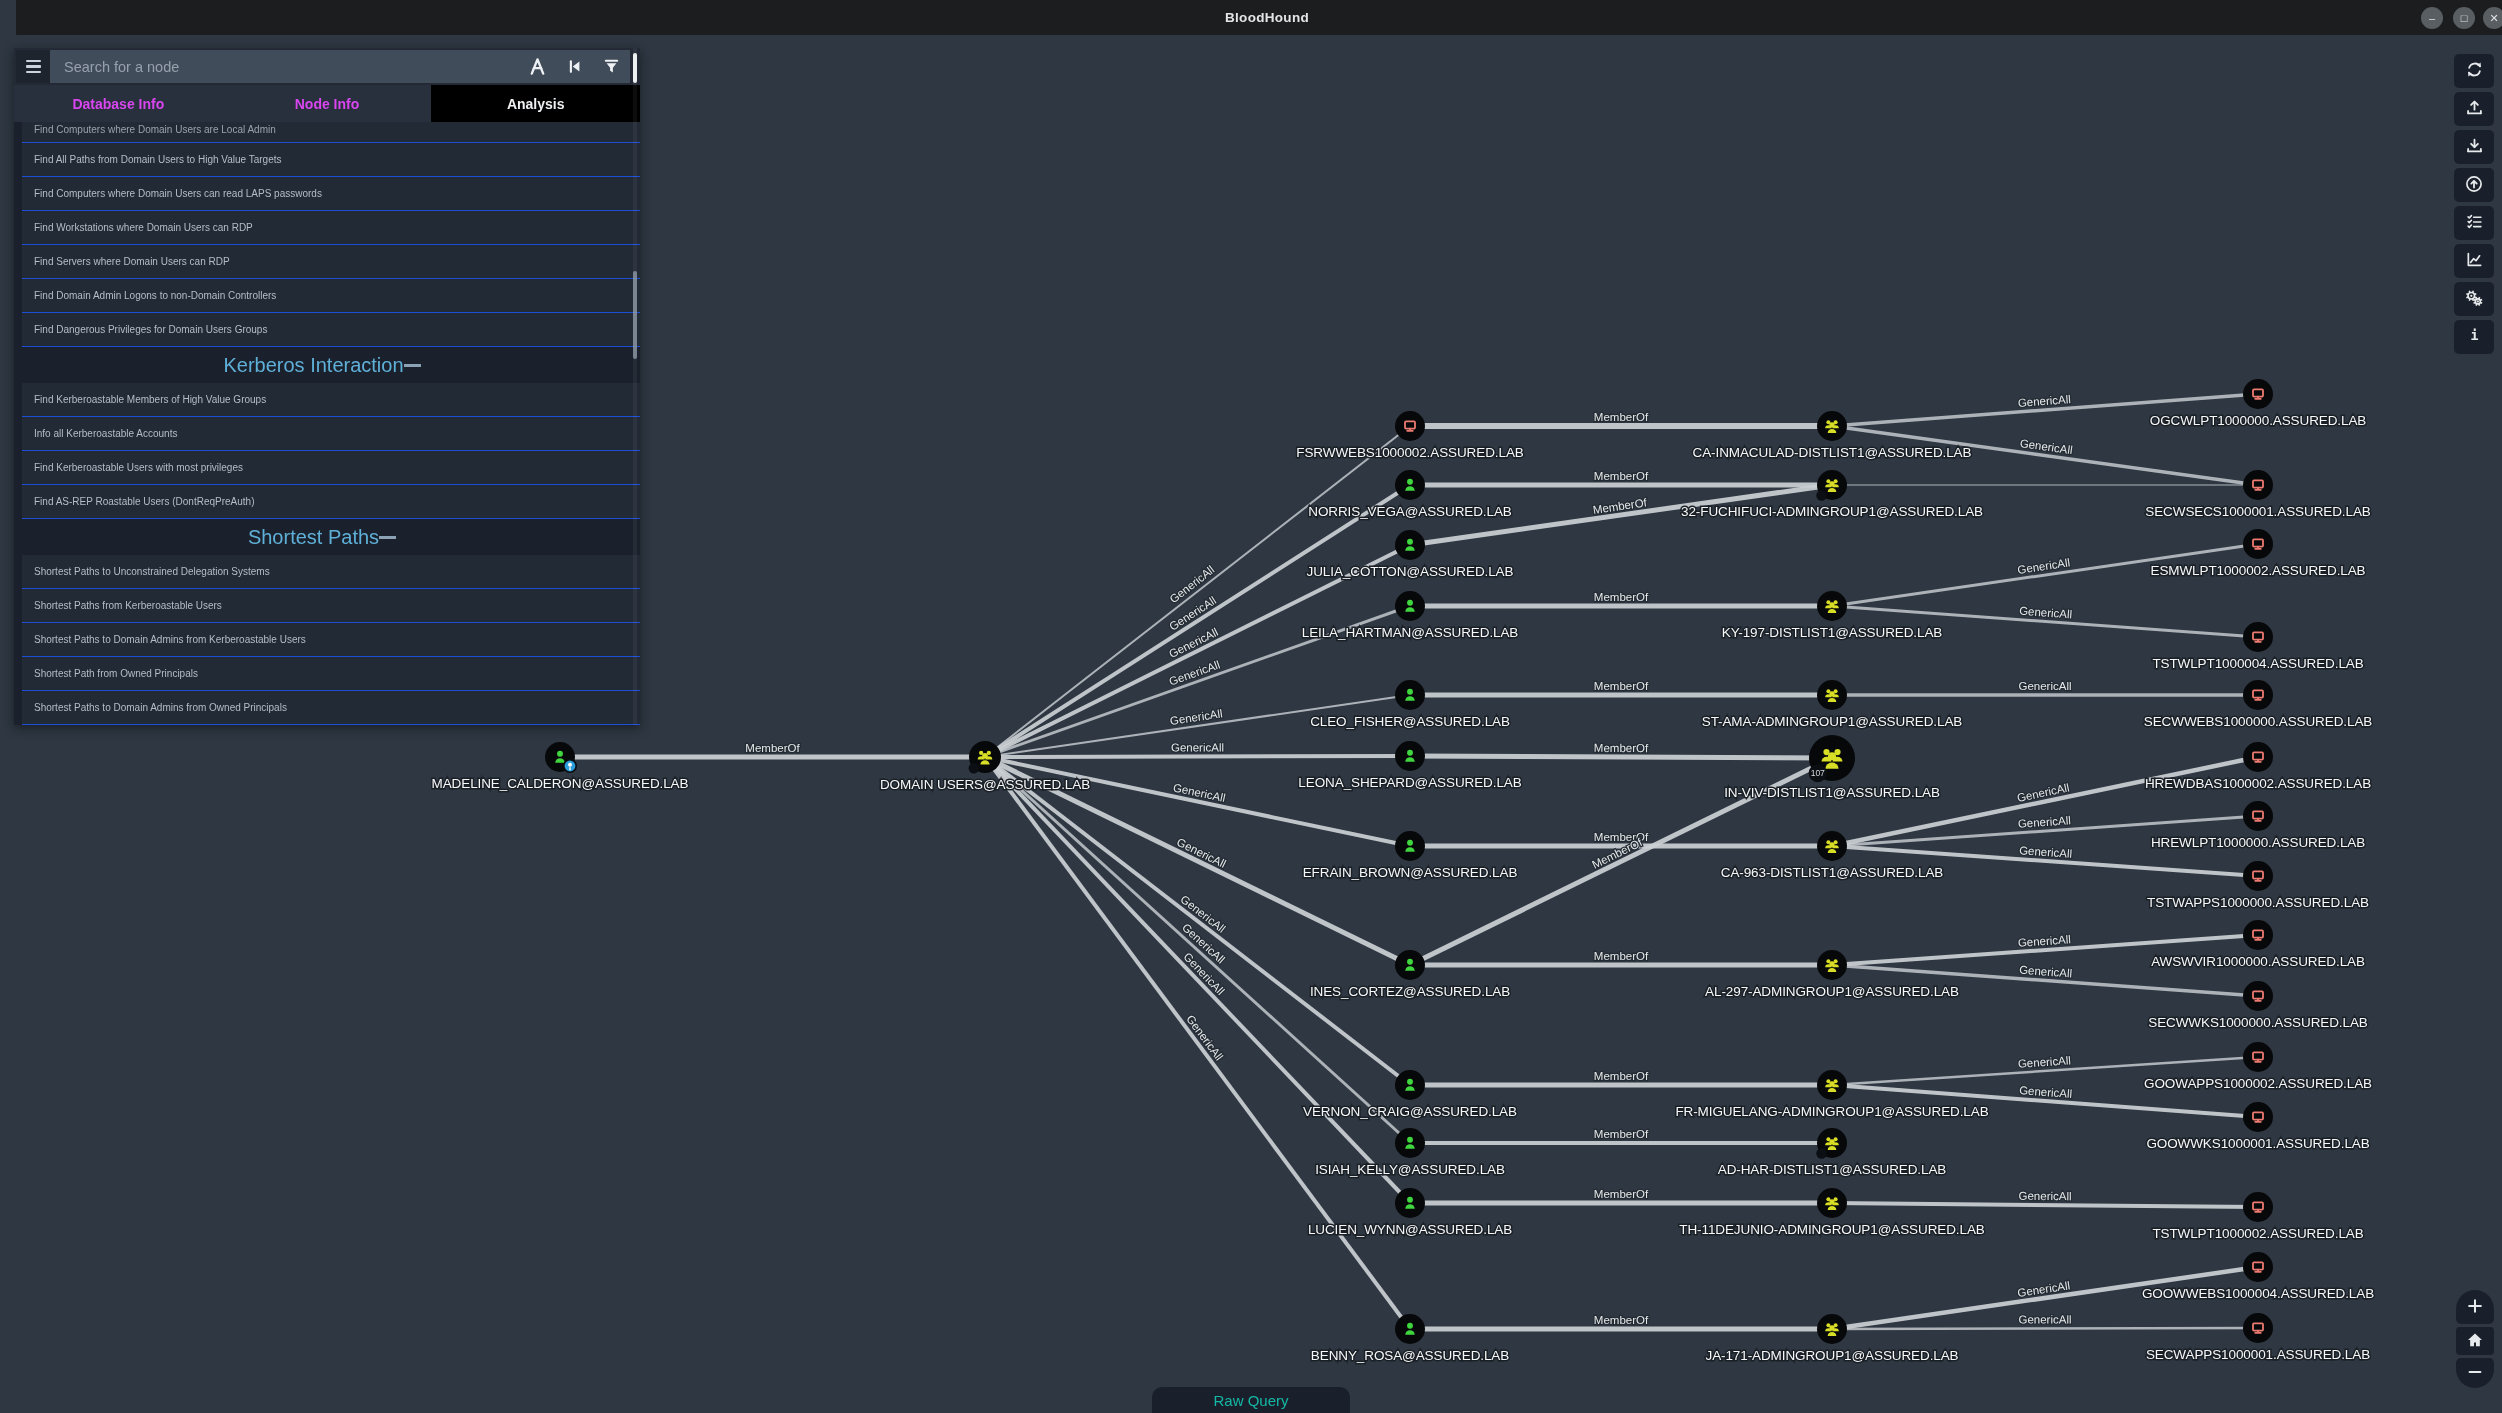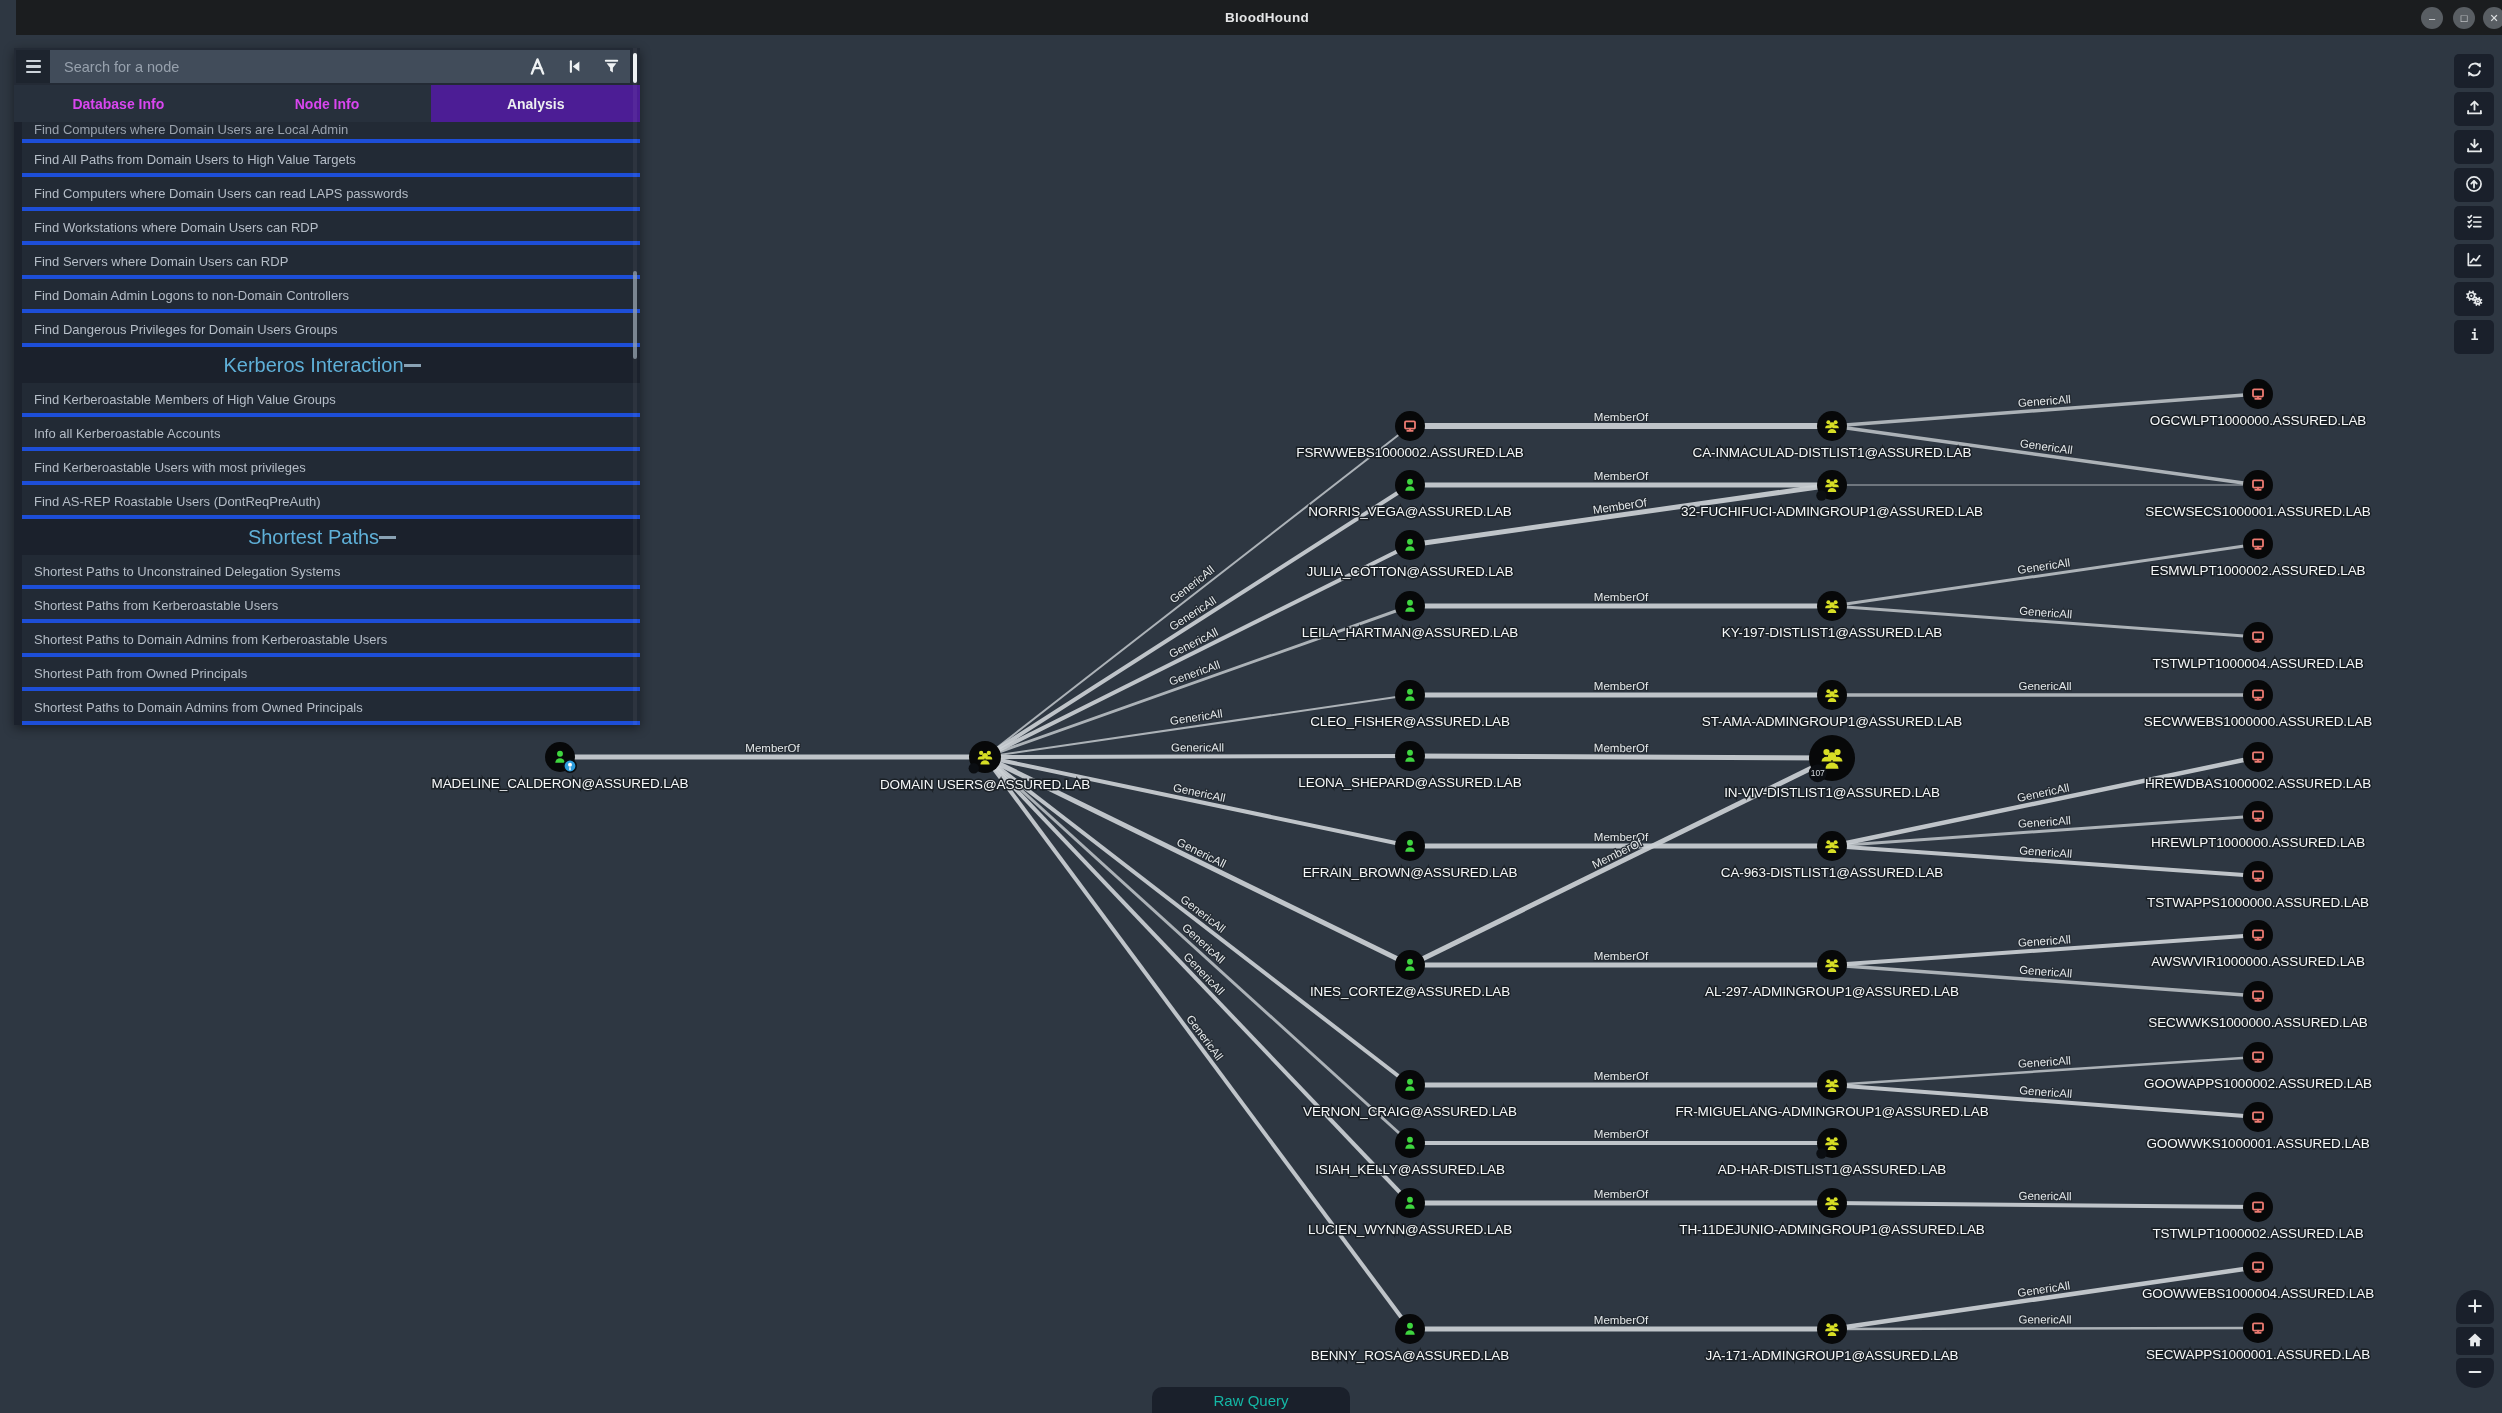--- a/index.html
+++ b/index.html
@@ -30,24 +30,24 @@
   #hamburger i{display:block;width:15px;height:2.4px;background:#ccd3da;border-radius:1px;}
   #search-box{flex:1;height:33px;margin:2px 10px 2px 0;background:#414c5a;display:flex;align-items:center;}
   #search-input{flex:1;height:100%;background:transparent;border:none;outline:none;color:#dfe3e8;
     font-size:14.5px;padding-left:14px;font-family:"Liberation Sans",sans-serif;}
   #search-input::placeholder{color:#97a1ad;}
   .search-icon-btn{width:37px;height:33px;background:transparent;border:none;cursor:pointer;
     display:flex;align-items:center;justify-content:center;padding:0;}
   #tabs{display:flex;height:37px;background:#27303c;}
   .tab{flex:1;display:flex;align-items:center;justify-content:center;color:#d946ef;
     font-size:14px;font-weight:bold;cursor:pointer;}
-  .tab.active{background:#4c1d95;color:#edeff1;}
+  .tab.active{background:#000000;color:#edeff1;}
   #query-list{background:#1b212c;}
-  .qrow{margin-left:8px;height:34px;line-height:33px;background:#222a35;border-bottom:4px solid #1d4ed8;
-    padding-left:12px;font-size:13px;color:#b5bdc7;cursor:pointer;white-space:nowrap;overflow:hidden;}
+  .qrow{margin-left:8px;height:34px;line-height:33px;background:#222a35;border-bottom:1px solid #1d4ed8;
+    padding-left:12px;font-size:10px;color:#b5bdc7;cursor:pointer;white-space:nowrap;overflow:hidden;}
   .qrow.clipped{height:21px;line-height:30px;color:#9aa2ad;}
   .qrow.clipped span{position:relative;top:-7px;display:inline-block;}
   .qsection{height:36px;display:flex;align-items:center;justify-content:center;
     padding:0 18px 0 8px;background:#1b212c;}
   .qsection .sec-title{color:#5fb0d8;font-size:20px;}
   .collapse-btn{width:17px;border:none;background:transparent;border-top:3px solid #8aa2b4;height:3px;
     padding:0;cursor:pointer;}
   #sb-track{position:absolute;right:3px;top:0;bottom:0;width:4px;background:rgba(255,255,255,.05);}
   .sb-thumb{position:absolute;right:3px;width:4px;border-radius:2px;}
   #sb-thumb-top{top:5px;height:30px;background:#eef1f3;}

